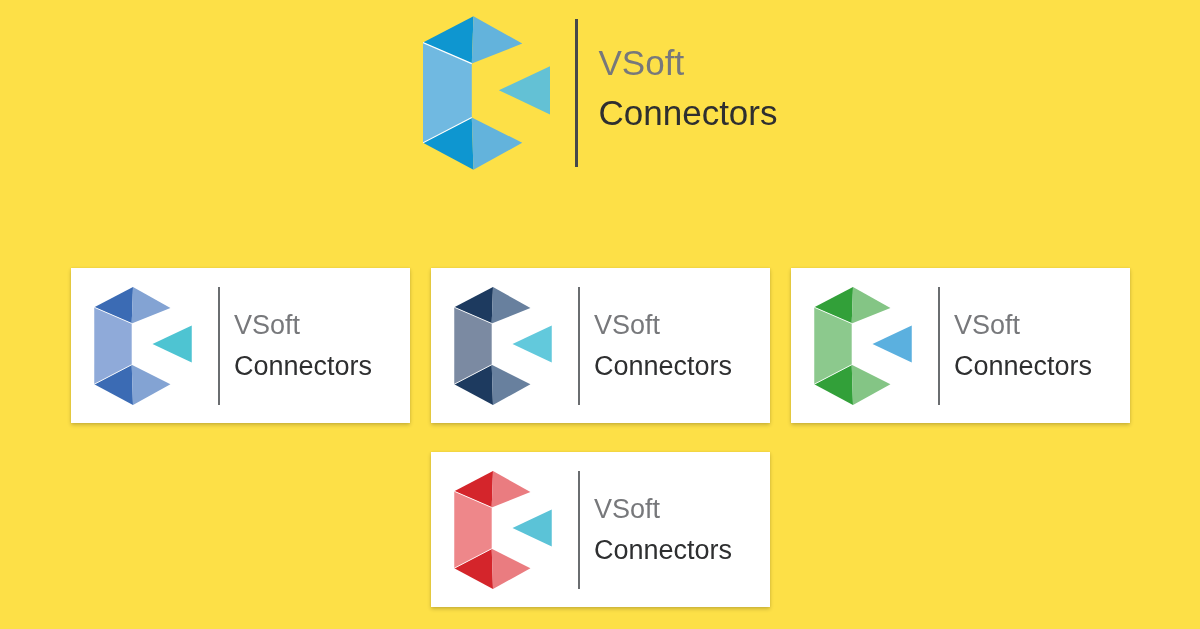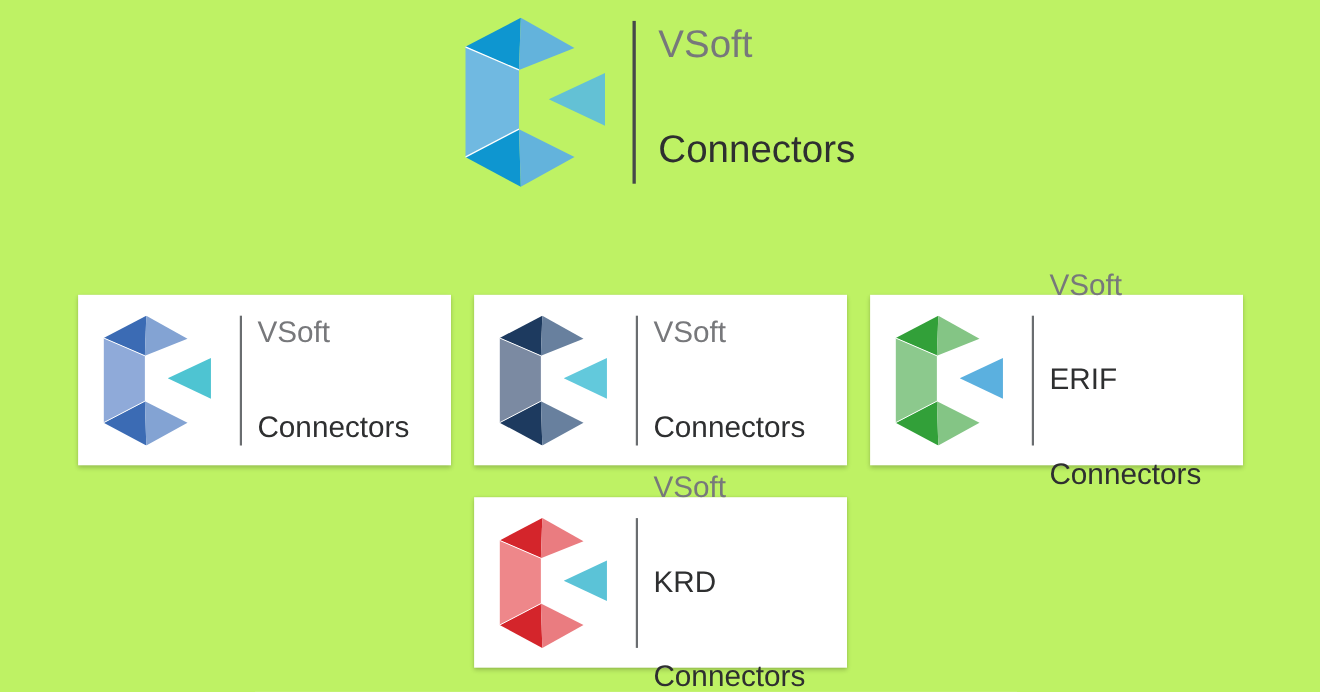--- a/index.html
+++ b/index.html
@@ -2,21 +2,21 @@
 <html><head>
 <meta charset="utf-8">
 <style>
   * { margin: 0; padding: 0; box-sizing: border-box; }
   html, body { background: #f4f4f5; }
   body { font-family: "Liberation Sans", sans-serif; }
   .page {
     position: relative;
     width: 1200px;
     height: 629px;
-    background: #bef264;
+    background: #fde047;
     overflow: hidden;
   }
   .brand {
     position: absolute;
     top: 16px;
     left: 0;
     width: 100%;
     display: flex;
     justify-content: center;
     align-items: center;
@@ -32,21 +32,21 @@
   .brand-text {
     margin-left: 21px;
     display: flex;
     flex-direction: column;
     font-size: 35px;
     line-height: 50px;
     transform: translateY(-5px);
     white-space: nowrap;
   }
   .t-gray { color: #77787b; }
-  .t-dark { color: #2e2f30; margin-top: 45px; }
+  .t-dark { color: #2e2f30; }
   .card {
     position: absolute;
     width: 339px;
     height: 155px;
     background: #ffffff;
     box-shadow: 0 2px 4px rgba(0,0,0,0.20), 0 0 2px rgba(0,0,0,0.07);
     display: flex;
     align-items: center;
     padding-left: 23px;
     cursor: pointer;
@@ -138,37 +138,35 @@
       <polygon points="0,79 146,142 146,303 0,379" fill="#8cc98d"></polygon>
       <polygon points="0,379 146,303 151,460" fill="#32a039"></polygon>
       <polygon points="146,303 297,379 151,460" fill="#84c585"></polygon>
       <polyline points="0,79 146,142" stroke="#ffffff" stroke-width="3.5" fill="none"></polyline>
       <polyline points="0,379 146,303" stroke="#ffffff" stroke-width="3.5" fill="none"></polyline>
       <polygon points="227,222 380,150 380,294" fill="#5bb0df"></polygon>
     </svg>
     <div class="card-vdiv"></div>
     <div class="card-text">
       <span class="t-gray">VSoft</span>
-      <span class="t-dark">ERIF</span>
       <span class="t-dark">Connectors</span>
     </div>
   </div>
 
   <div class="card c4">
     <svg viewBox="0 0 380 460" width="98" height="118">
       <polygon points="151,0 0,79 146,142" fill="#d4252b"></polygon>
       <polygon points="151,0 297,82 146,142" fill="#ea7c80"></polygon>
       <polygon points="0,79 146,142 146,303 0,379" fill="#ee878a"></polygon>
       <polygon points="0,379 146,303 151,460" fill="#d4252b"></polygon>
       <polygon points="146,303 297,379 151,460" fill="#ea7c80"></polygon>
       <polyline points="0,79 146,142" stroke="#ffffff" stroke-width="3.5" fill="none"></polyline>
       <polyline points="0,379 146,303" stroke="#ffffff" stroke-width="3.5" fill="none"></polyline>
       <polygon points="227,222 380,150 380,294" fill="#5bc3d7"></polygon>
     </svg>
     <div class="card-vdiv"></div>
     <div class="card-text">
       <span class="t-gray">VSoft</span>
-      <span class="t-dark">KRD</span>
       <span class="t-dark">Connectors</span>
     </div>
   </div>
 
 </div>
 
 </body></html>

